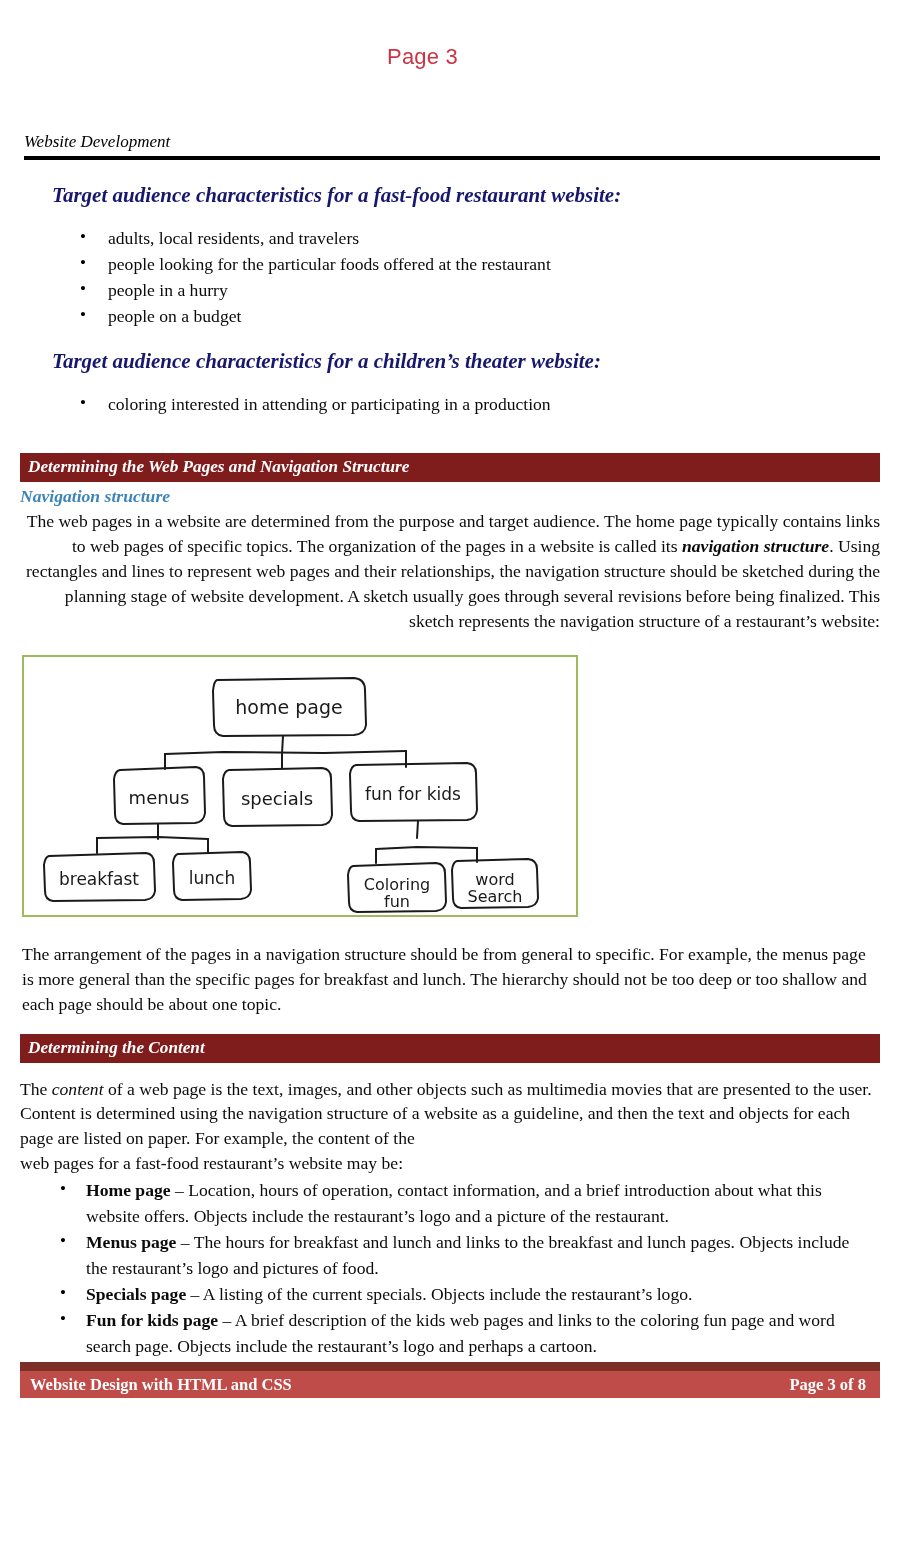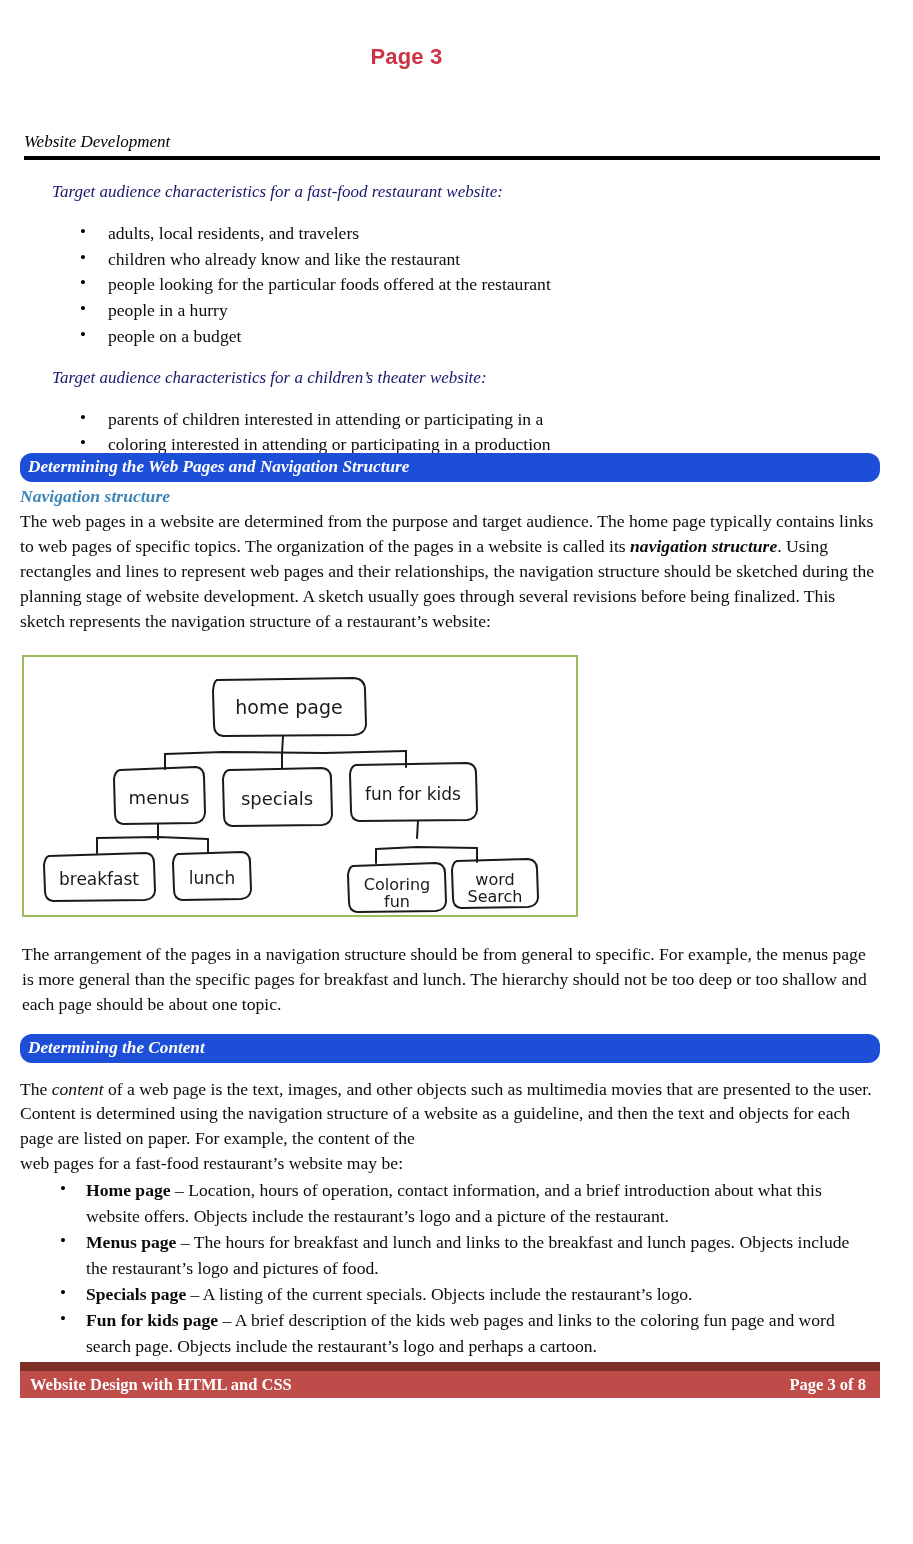--- a/index.html
+++ b/index.html
@@ -20,28 +20,27 @@
     position: relative;
     width: 913px;
     height: 1544px;
     box-sizing: border-box;
   }
 
   
   .page-label {
     position: absolute;
     top: 44px;
-    left: 0;
+    left: 16px;
     width: 813px;
     text-align: center;
     font-family: "Liberation Sans", "DejaVu Sans", sans-serif;
     font-size: 22px;
     color: #cc3344;
     letter-spacing: 0.2px;
-    font-weight: bold;
   }
 
   
   .doc-header {
     position: absolute;
     top: 131px;
     left: 24px;
     width: 856px;
     font-style: italic;
   }
@@ -59,45 +58,44 @@
 
   
   .body-text {
     font-size: 17.6px;
     line-height: 1.42;
     color: #0b0b0b;
     text-align: left;
   }
 
   .sub-head-navy {
-    font-weight: normal;
+    font-weight: bold;
     font-style: italic;
     color: #17176e;
-    font-size: 17px;
+    font-size: 21px;
     line-height: 1.45;
   }
 
   .sub-head-blue {
     font-weight: bold;
     font-style: italic;
     color: #3d85b8;
     font-size: 17.6px;
     line-height: 1.4;
   }
 
   
   .banner {
-    background: #1d4ed8;
+    background: #7f1d1d;
     color: #ffffff;
     font-weight: bold;
     font-style: italic;
     font-size: 17.2px;
     padding: 3px 0 4px 8px;
     line-height: 1.25;
-    border-radius: 12px;
   }
 
   
   ul.bullets {
     list-style: none;
     margin: 16px;
     padding: 0;
   }
   ul.bullets > li {
     position: relative;
@@ -136,21 +134,21 @@
 
   
   .nav-section {
     position: absolute;
     top: 453px;
     left: 20px;
     width: 860px;
   }
   .nav-section .banner { width: 860px; box-sizing: border-box; }
   .nav-section .sub-head-blue { margin-top: 2px; }
-  .nav-section .body-text { margin-top: 1px; }
+  .nav-section .body-text { margin-top: 1px; text-align: right; }
 
   
   .sketch-figure {
     position: absolute;
     top: 655px;
     left: 22px;
     width: 556px;
     height: 262px;
     border: 2px solid #9cbb5a;
     background: #ffffff;
@@ -217,28 +215,26 @@
 
   <div class="doc-header">
     <div class="header-title">Website Development</div>
     <div class="header-rule"></div>
   </div>
 
   <div class="audience-block">
     <div class="sub-head-navy">Target audience characteristics for a fast-food restaurant website:</div>
     <ul class="bullets">
       <li>adults, local residents, and travelers</li>
-      <li>children who already know and like the restaurant</li>
       <li>people looking for the particular foods offered at the restaurant</li>
       <li>people in a hurry</li>
       <li>people on a budget</li>
     </ul>
     <div class="sub-head-navy">Target audience characteristics for a children’s theater website:</div>
     <ul class="bullets">
-      <li>parents of children interested in attending or participating in a</li>
       <li>coloring interested in attending or participating in a production</li>
     </ul>
   </div>
 
   <div class="nav-section">
     <div class="banner">Determining the Web Pages and Navigation Structure</div>
     <div class="sub-head-blue">Navigation structure</div>
     <div class="body-text"><span>The web pages in a website are determined from the purpose and target audience. The home page typically contains links to web pages of specific topics. The organization of the pages in a website is called its </span><span class="bold-ital">navigation structure</span><span>. Using rectangles and lines to represent web pages and their relationships, the navigation structure should be sketched during the planning stage of website development. A sketch usually goes through several revisions before being finalized. This sketch represents the navigation structure of a restaurant’s website:</span></div>
   </div>
 

